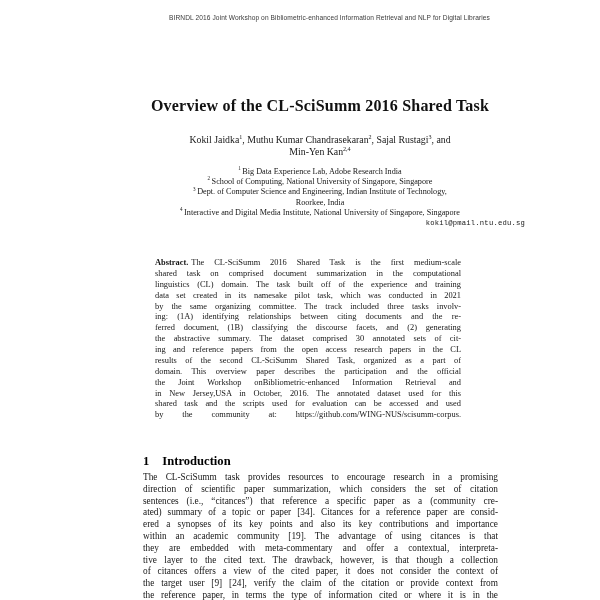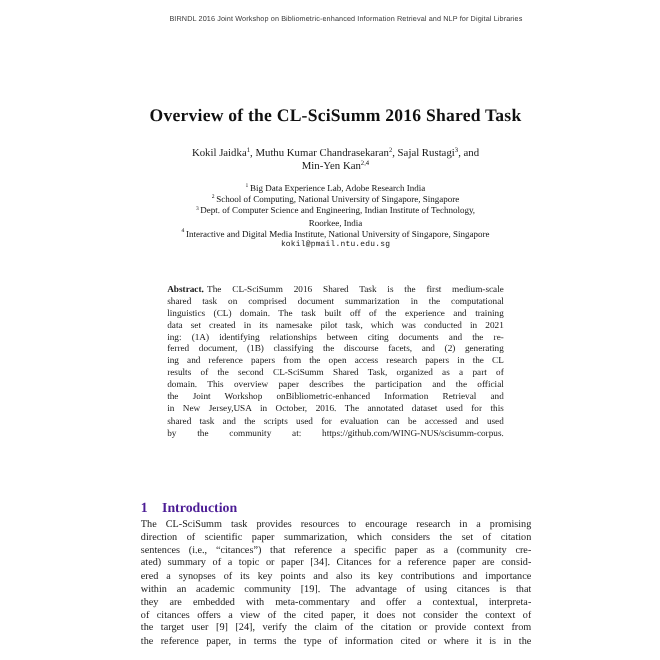--- a/index.html
+++ b/index.html
@@ -8,20 +8,21 @@
     background: #ffffff;
   }
   .page {
     position: relative;
     width: 512px;
     height: 600px;
     background: #ffffff;
     overflow: hidden;
     font-family: "Liberation Serif", serif;
     color: #1c1c1c;
+    margin-left: 15px;
   }
   .running-header {
     position: absolute;
     top: 14px;
     left: 154px;
     font-family: "Liberation Sans", sans-serif;
     font-size: 6.6px;
     letter-spacing: 0.1px;
     color: #3a3a3a;
     white-space: nowrap;
@@ -61,25 +62,26 @@
     text-align: center;
     font-size: 8.2px;
     line-height: 10.2px;
     color: #161616;
   }
   .affil-line sup { margin-right: 1.5px; }
   .email {
     font-family: "Liberation Mono", monospace;
     font-size: 7.2px;
     letter-spacing: 0.2px;
+    text-align: right;
   }
   .abstract {
     position: absolute;
     top: 258px;
-    left: 152px;
+    left: 140px;
     width: 306px;
     font-size: 8.4px;
     line-height: 10.87px;
     color: #161616;
   }
   .abs-line, .intro-line {
     text-align: justify;
     text-align-last: justify;
     overflow: hidden;
     white-space: normal;
@@ -90,21 +92,21 @@
   }
   .section-heading {
     position: absolute;
     top: 454px;
     left: 128px;
     width: 355px;
     margin: 0;
     font-size: 12.6px;
     line-height: 14px;
     font-weight: bold;
-    color: #4c1d95;
+    color: #000000;
   }
   .section-number { margin-right: 13px; }
   .intro {
     position: absolute;
     top: 472px;
     left: 128px;
     width: 355px;
     font-size: 9.3px;
     line-height: 11.8px;
     color: #161616;
@@ -131,39 +133,42 @@
     <div class="affil-line"><span>Roorkee, India</span></div>
     <div class="affil-line"><sup>4</sup><span>Interactive and Digital Media Institute, National University of Singapore, Singapore</span></div>
     <div class="email">kokil@pmail.ntu.edu.sg</div>
   </div>
 
   <div class="abstract">
     <div class="abs-line"><span class="abs-label">Abstract.</span><span>The CL-SciSumm 2016 Shared Task is the first medium-scale</span></div>
     <div class="abs-line">shared task on comprised document summarization in the computational</div>
     <div class="abs-line">linguistics (CL) domain. The task built off of the experience and training</div>
     <div class="abs-line">data set created in its namesake pilot task, which was conducted in 2021</div>
+    <div class="abs-line">by the same organizing committee. The track included three tasks involv-</div>
     <div class="abs-line">ing: (1A) identifying relationships between citing documents and the re-</div>
     <div class="abs-line">ferred document, (1B) classifying the discourse facets, and (2) generating</div>
+    <div class="abs-line">the abstractive summary. The dataset comprised 30 annotated sets of cit-</div>
     <div class="abs-line">ing and reference papers from the open access research papers in the CL</div>
     <div class="abs-line">results of the second CL-SciSumm Shared Task, organized as a part of</div>
     <div class="abs-line">domain. This overview paper describes the participation and the official</div>
     <div class="abs-line">the Joint Workshop onBibliometric-enhanced Information Retrieval and</div>
     <div class="abs-line">in New Jersey,USA in October, 2016. The annotated dataset used for this</div>
     <div class="abs-line">shared task and the scripts used for evaluation can be accessed and used</div>
     <div class="abs-line">by the community at: https://github.com/WING-NUS/scisumm-corpus.</div>
   </div>
 
   <h2 class="section-heading"><span class="section-number">1</span><span>Introduction</span></h2>
 
   <div class="intro">
     <div class="intro-line">The CL-SciSumm task provides resources to encourage research in a promising</div>
     <div class="intro-line">direction of scientific paper summarization, which considers the set of citation</div>
     <div class="intro-line">sentences (i.e., “citances”) that reference a specific paper as a (community cre-</div>
     <div class="intro-line">ated) summary of a topic or paper [34]. Citances for a reference paper are consid-</div>
     <div class="intro-line">ered a synopses of its key points and also its key contributions and importance</div>
     <div class="intro-line">within an academic community [19]. The advantage of using citances is that</div>
     <div class="intro-line">they are embedded with meta-commentary and offer a contextual, interpreta-</div>
+    <div class="intro-line">tive layer to the cited text. The drawback, however, is that though a collection</div>
     <div class="intro-line">of citances offers a view of the cited paper, it does not consider the context of</div>
     <div class="intro-line">the target user [9] [24], verify the claim of the citation or provide context from</div>
     <div class="intro-line">the reference paper, in terms the type of information cited or where it is in the</div>
   </div>
 
 </div>
 
 </body></html>

